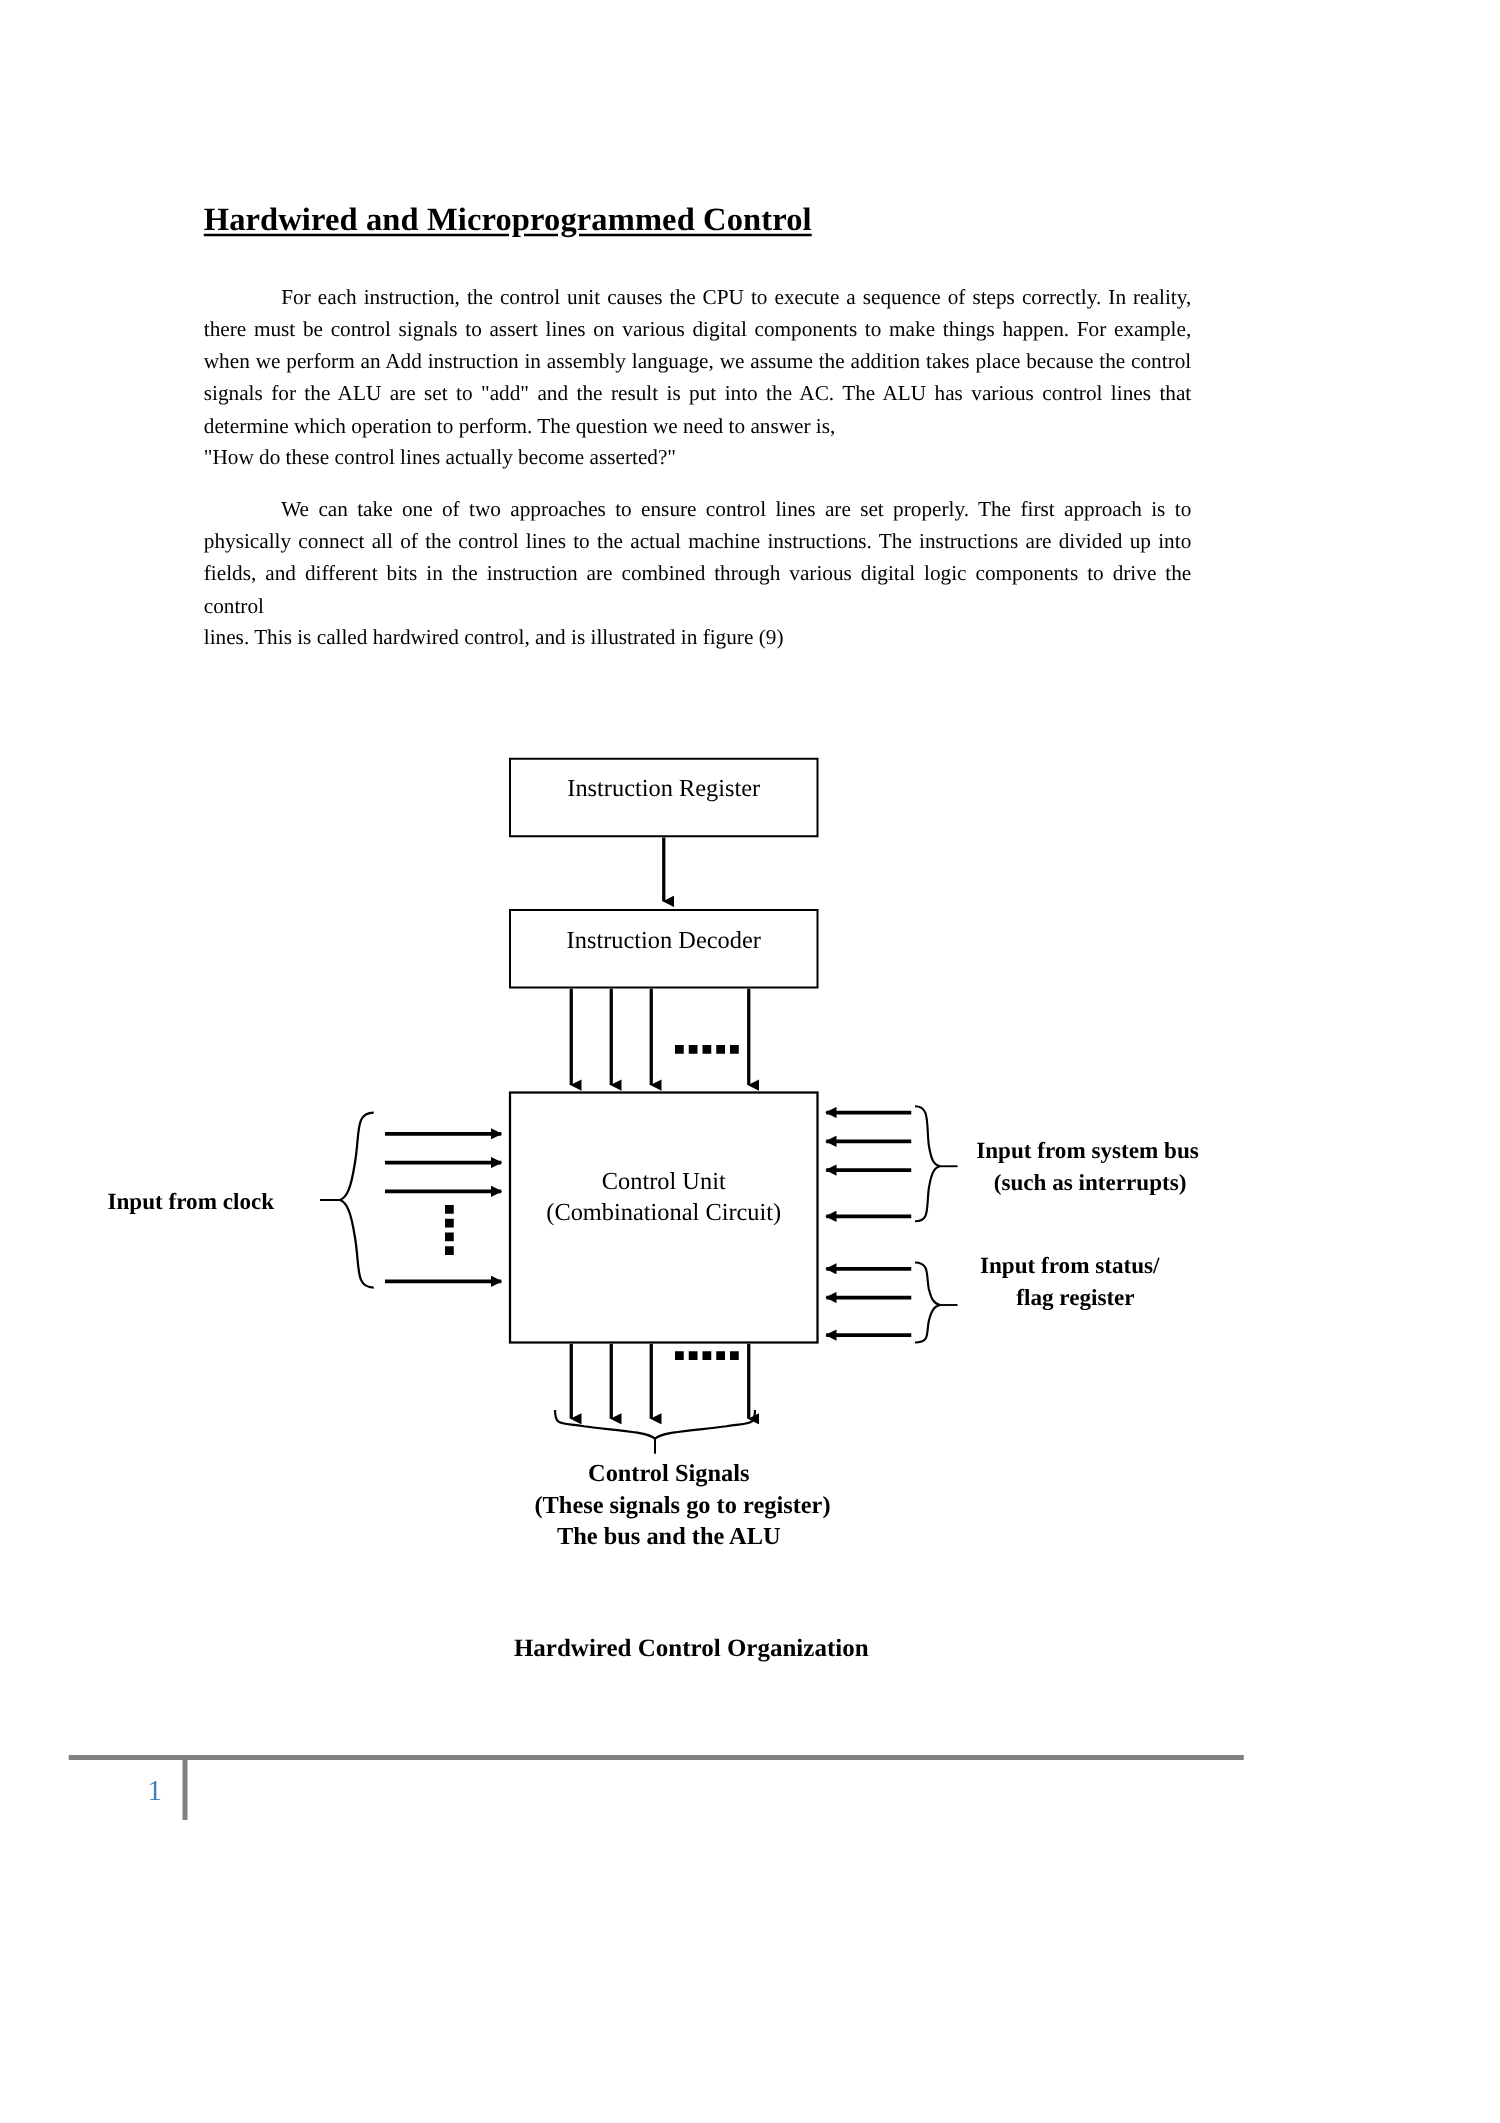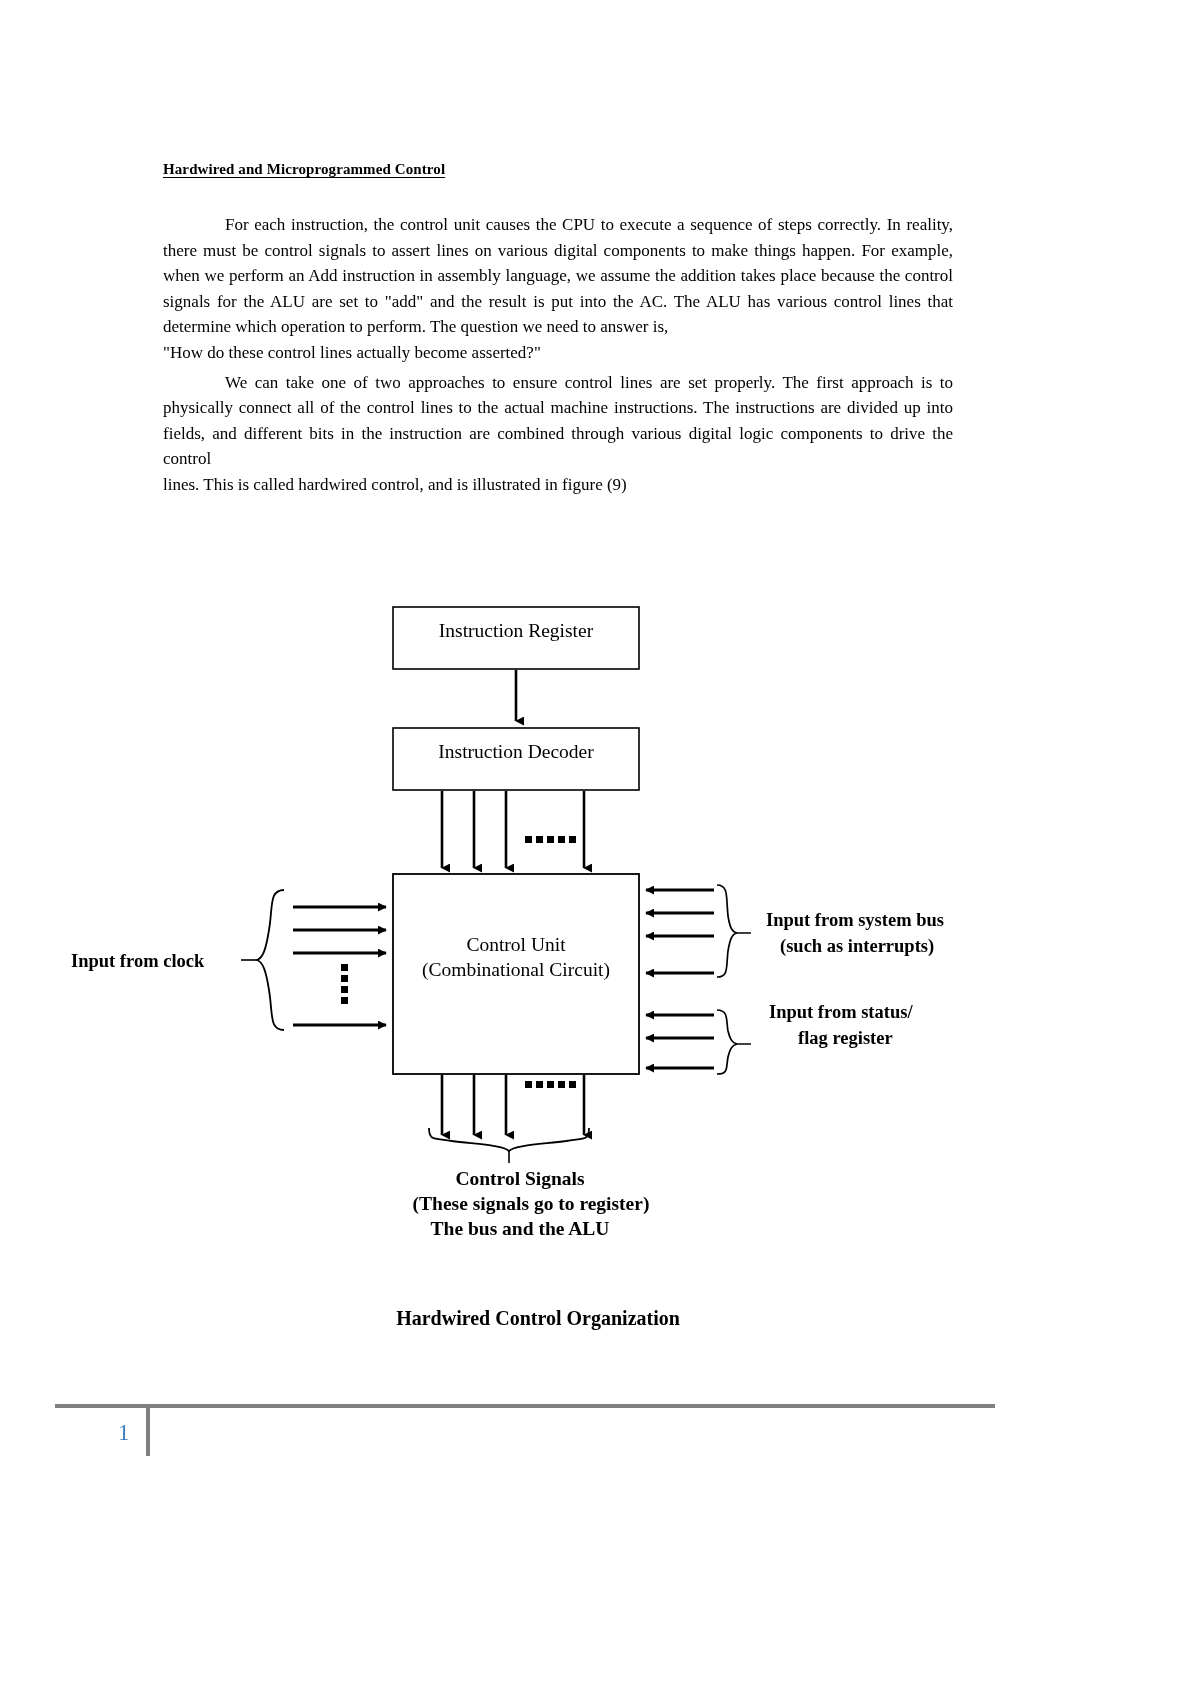--- a/index.html
+++ b/index.html
@@ -27,45 +27,45 @@
   
   .text-block {
     position: absolute;
     left: 163px;
     top: 160px;
     width: 790px;
   }
 
   .doc-heading {
     font-family: "Liberation Serif", serif;
-    font-size: 15px;
+    font-size: 26px;
     font-weight: bold;
     letter-spacing: 0.1px;
     text-decoration: underline;
     text-underline-offset: 3px;
     margin: 0 0 34px 0;
     line-height: 1.2;
   }
 
   .para {
     font-family: "Liberation Serif", serif;
     font-size: 17px;
     line-height: 25.6px;
     text-align: justify;
     text-justify: inter-word;
     margin: 0;
   }
   .para .indent { display: inline-block; width: 62px; }
-  .para-2 { margin-top: 4px; }
+  .para-2 { margin-top: 16px; }
   .no-justify { text-align: left; }
 
   
   .diagram {
     position: absolute;
-    left: 1px;
+    left: 16px;
     top: 560px;
     width: 1013px;
     height: 790px;
   }
   .diagram svg { display: block; }
 
   .box-label {
     font-family: "Liberation Serif", serif;
     font-size: 19.5px;
     fill: #000000;

